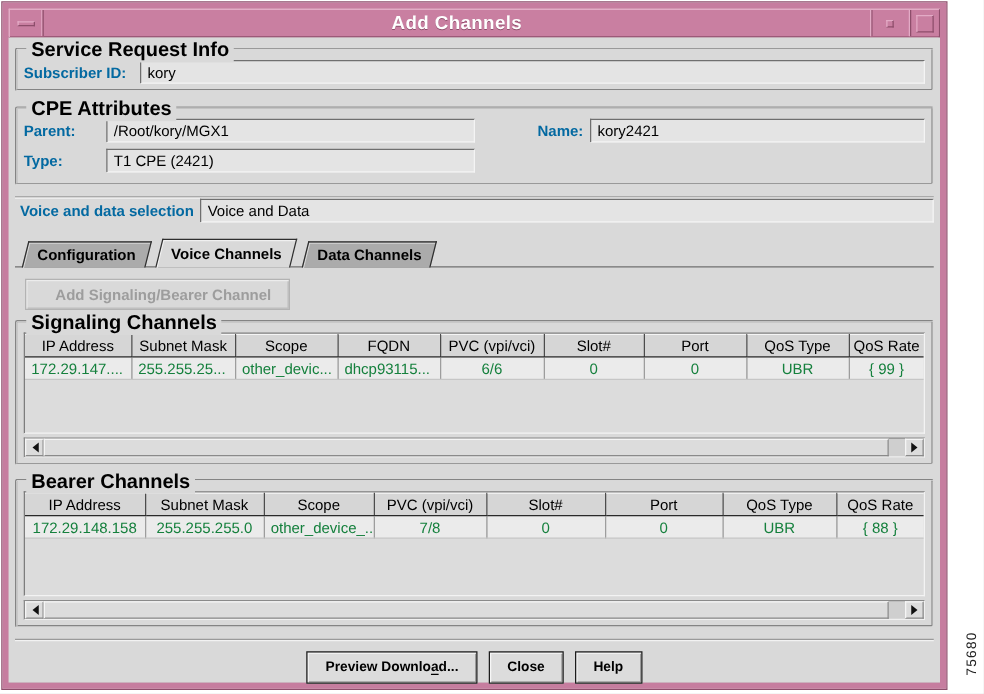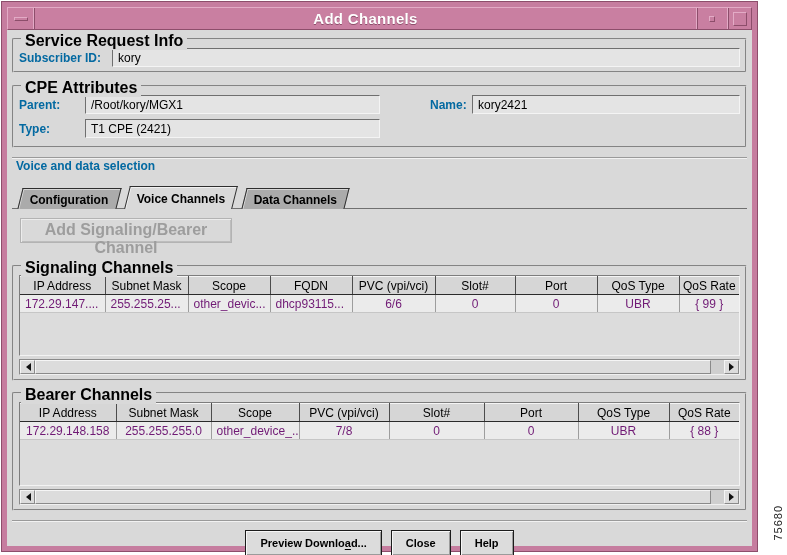--- a/index.html
+++ b/index.html
@@ -76,21 +76,21 @@
   
   .btn{
     font-family:"Liberation Sans",sans-serif; font-size:11px; font-weight:bold; color:#000;
     background:#dcdcdc; border:1px solid #1c1c1c; height:26px; padding:2px 14px; cursor:pointer;
     box-shadow:inset 1px 1px 0 #f7f7f7, inset -1px -1px 0 #9b9b9b;
   }
   .btn-add{
     margin:9px 0 0 8px; height:25px; width:212px;
     color:#9d9d9d; border:1px solid #b3b3b3; background:#d9d9d9;
     box-shadow:inset 1px 1px 0 #ececec, inset -1px -1px 0 #bdbdbd;
-    font-size:16px; cursor:default;
+    font-size:12px; cursor:default;text-align:right;
   }
   .btnrow{ margin-top:8px; display:flex; justify-content:center; gap:9px; }
   .mnem{ text-decoration:underline; text-underline-offset:2px; }
 
   
   .g-sig{ margin-top:8px; }
   .g-bear{ margin-top:11px; }
   .viewport{
     border:1px solid; border-color:#7d7d7d #f3f3f3 #f3f3f3 #7d7d7d;
     background:#dcdcdc; overflow:hidden;
@@ -98,21 +98,21 @@
   .vp-sig{ height:81px; }
   .vp-bear{ height:84px; }
   table.grid{ width:100%; border-collapse:collapse; table-layout:fixed; }
   table.grid th{
     height:18px; font-size:12px; font-weight:normal; color:#000; text-align:center;
     background:#d6d6d6; white-space:nowrap; overflow:hidden;
     border-top:1px solid #f5f5f5; border-right:1px solid #4c4c4c; border-bottom:1px solid #2a2a2a;
   }
   table.grid th:last-child{ border-right:none; }
   table.grid td{
-    height:18px; font-size:12px; color:#701a75; background:#ebebeb;
+    height:18px; font-size:12px; color:#15803d; background:#ebebeb;
     white-space:nowrap; overflow:hidden; padding:0 5px;
     border-right:1px solid #9d9d9d; border-bottom:1px solid #c6c6c6;
   }
   table.grid td:last-child{ border-right:none; }
   .c-l{ text-align:left; } .c-r{ text-align:center; }
 
   
   .hscroll{ margin-top:3px; height:16px; display:flex; align-items:stretch;
     border:1px solid; border-color:#8a8a8a #f0f0f0 #f0f0f0 #8a8a8a; background:#cfcfcf; }
   .sb-btn{ width:15px; background:#dcdcdc; display:flex; align-items:center; justify-content:center;
@@ -168,20 +168,21 @@
       <div class="frow">
         <span class="blabel lab-cpe">Type:</span>
         <input class="field fld-cpe" type="text" value="T1 CPE (2421)" style="">
       </div>
     </div>
 
     <div class="sep"></div>
 
     <div class="frow row-vds">
       <span class="blabel lab-vds">Voice and data selection</span>
+      <input class="field grow" type="text" value="Voice and Data" style="">
     </div>
 
     <div class="tabbar">
       <div class="tab">
         <span class="tlabel">Configuration</span>
       </div>
       <div class="tab active">
         <span class="tlabel">Voice Channels</span>
       </div>
       <div class="tab">

